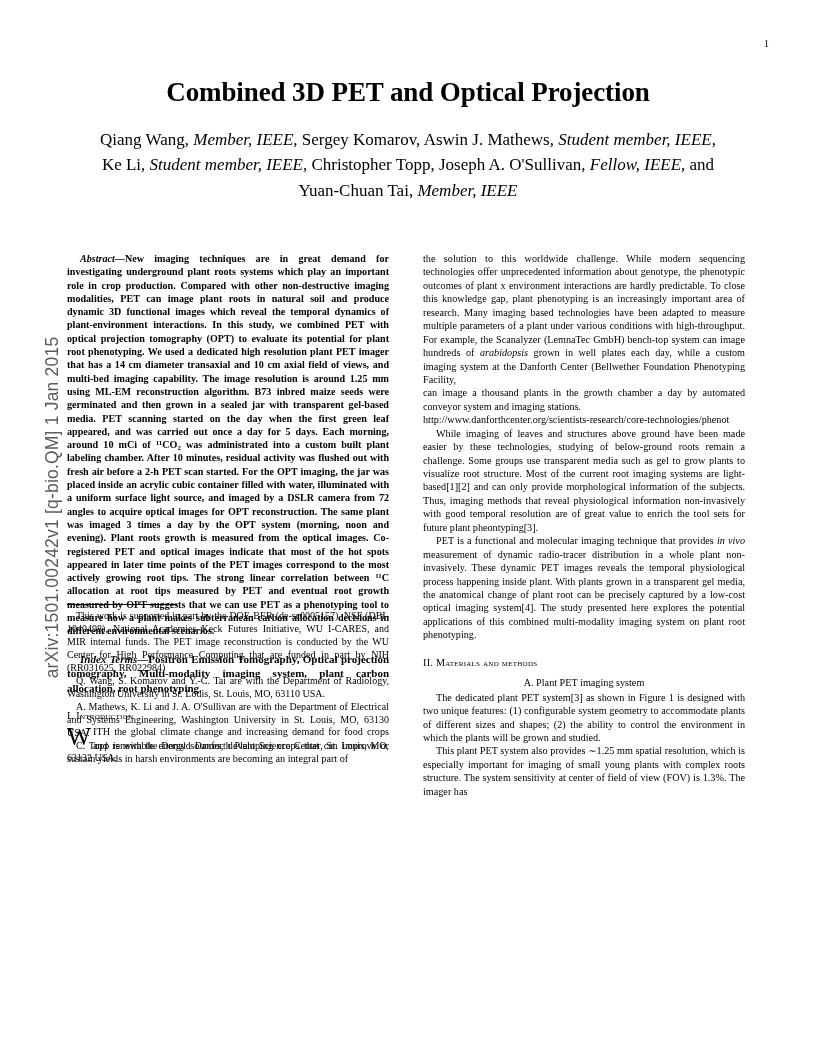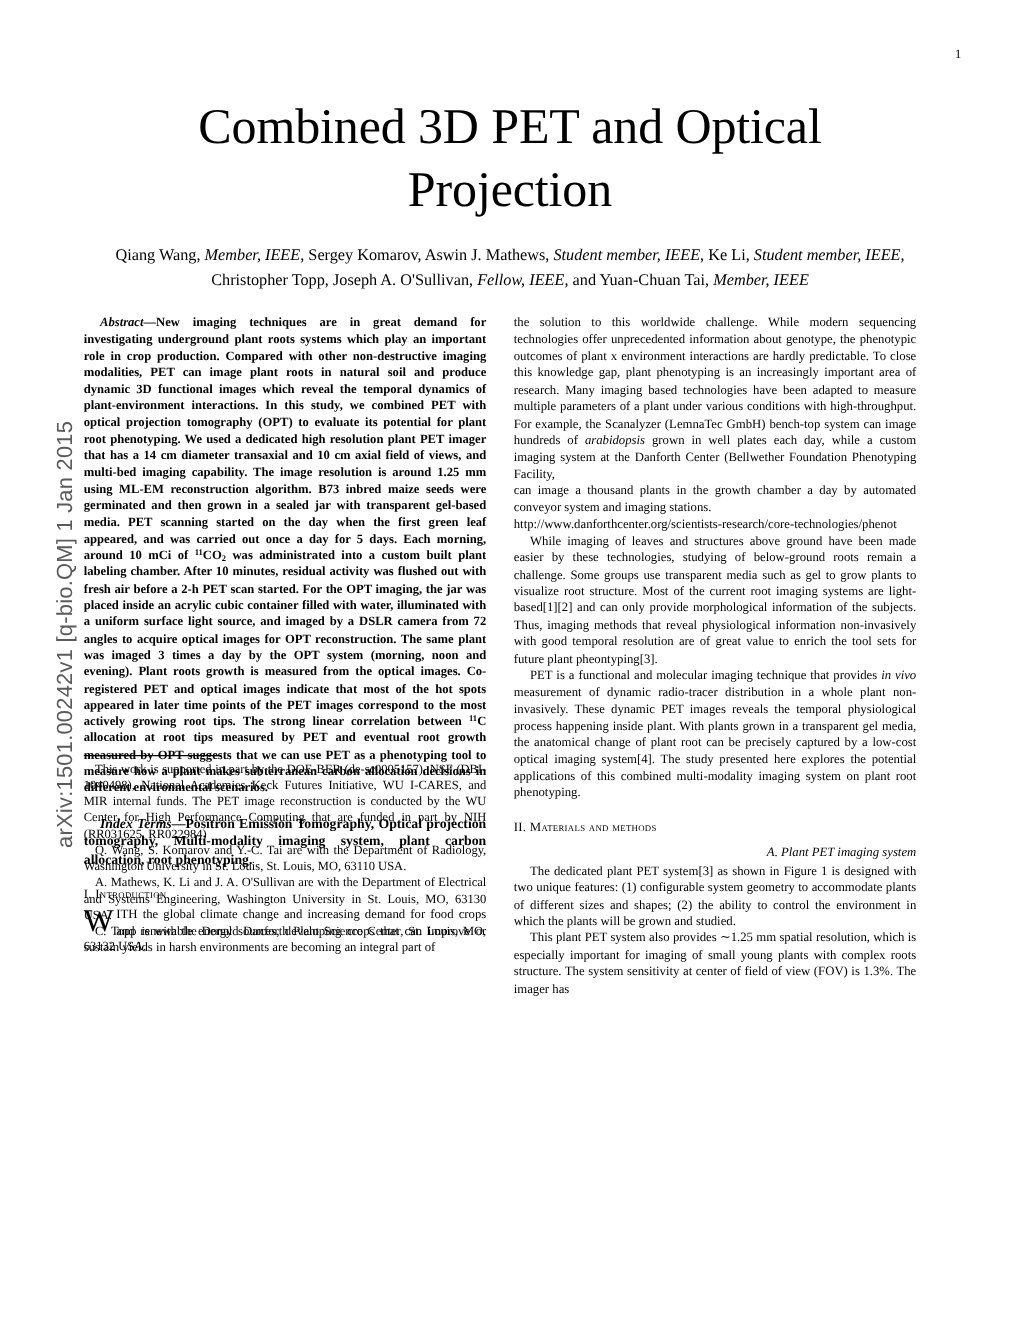--- a/index.html
+++ b/index.html
@@ -49,49 +49,49 @@
 
   
   .title-block {
     position: absolute;
     left: 74px;
     top: 75px;
     width: 668px;
     text-align: center;
   }
   .paper-title {
-    font-size: 40px;
+    font-size: 27px;
     line-height: 1.28;
-    font-weight: normal;
+    font-weight: bold;
     margin: 0;
     letter-spacing: -0.1px;
   }
   .authors {
     margin-top: 17px;
-    font-size: 13px;
+    font-size: 17px;
     line-height: 1.52;
     padding: 0 18px;
   }
   .authors i { font-style: italic; }
 
   
   .columns {
     position: absolute;
     left: 67px;
     top: 252px;
     width: 684px;
     height: 780px;
   }
   .col {
     position: absolute;
     top: 0;
     width: 322px;
   }
   .col-left  { left: 0; }
-  .col-right { left: 344px; }
+  .col-right { left: 356px; }
 
   p {
     margin: 0;
     text-align: justify;
     text-justify: inter-word;
     font-size: 10.2px;
     line-height: 1.318;
     hyphens: none;
   }
   .abstract {
@@ -112,23 +112,22 @@
 
   .section-head {
     text-align: left;
     font-size: 10.2px;
     margin: 15px 0 4px 0;
     font-variant: small-caps;
     letter-spacing: 0.25px;
   }
   .subsection-head {
     font-size: 10.2px;
-    font-style: italic;
     margin: 9px 0 3px 0;
-    text-align: right;
+    text-align: center;
   }
   .body-par { text-indent: 13px; }
   .body-par.noindent { text-indent: 0; }
 
   
   .dropcap-par {
     text-indent: 0;
     position: relative;
   }
   .dropcap {

